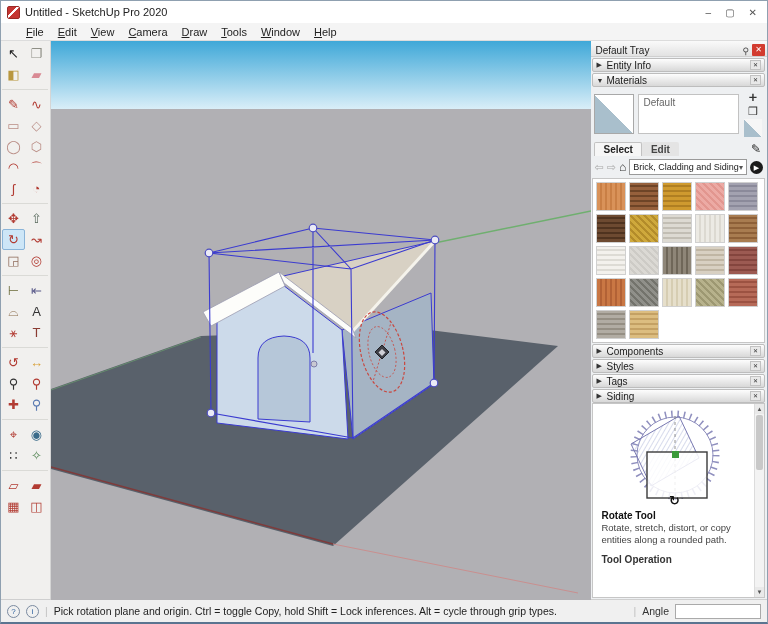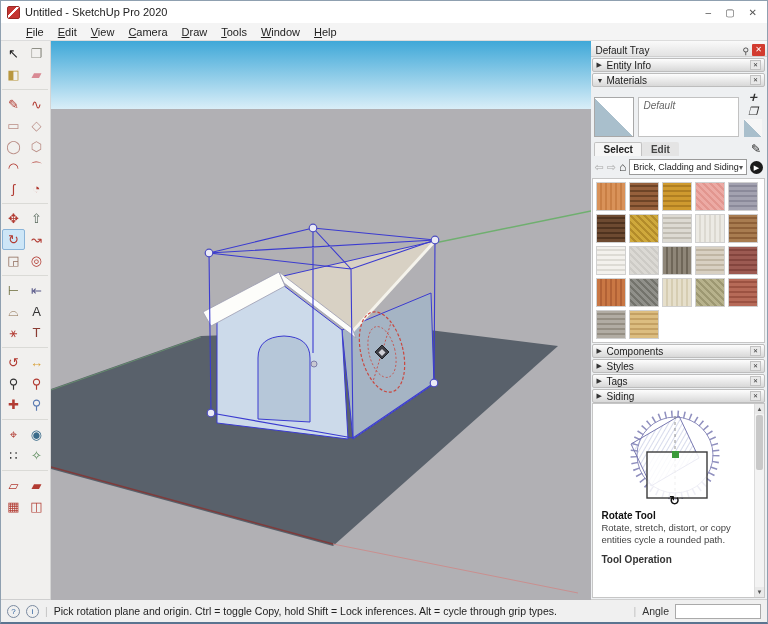--- a/index.html
+++ b/index.html
@@ -26,21 +26,21 @@
   
   .tray{width:178px;background:#eef0f2;border-left:1px solid #c9c9c9;display:flex;flex-direction:column;font-size:10px;min-height:0;}
   .tray-titlebar{height:16px;display:flex;align-items:flex-end;padding:0 2px 0 5px;background:linear-gradient(#fafafa,#e2e2e2);border-bottom:1px solid #cfcfcf;flex:0 0 auto;}
   .tray-title{flex:1;color:#222;}
   .pin{font-size:9px;color:#444;margin-right:3px;}
   .tray-close{width:13px;height:12px;background:#d23b2f;color:#fff;font-size:8px;line-height:12px;text-align:center;border-radius:1px;}
   .sec-header{height:14px;display:flex;align-items:center;background:linear-gradient(#fdfdfd,#d8d8d8);border:1px solid #bdbdbd;border-radius:2px;margin:1px 2px 0 2px;padding:0 3px;flex:0 0 auto;}
   .sec-arrow{font-size:7px;color:#333;width:10px;}
   .sec-label{flex:1;color:#1a1a1a;}
   .sec-btn{width:11px;height:10px;border:1px solid #c2c2c2;background:#e8e8e8;color:#333;font-size:6px;line-height:9px;text-align:center;}
-  .mat-content{display:flex;gap:4px;padding:4px 4px 2px 4px;align-items:flex-end;flex:0 0 auto;font-style:italic;}
+  .mat-content{display:flex;gap:4px;padding:4px 4px 2px 4px;align-items:center;flex:0 0 auto;}
   .mat-preview{width:40px;height:40px;border:1px solid #a8a8a8;background:linear-gradient(to top right,#a9bfcc 49.5%,#ffffff 50%);}
   .mat-name-field{flex:1;height:40px;border:1px solid #c2c2c2;background:#fff;color:#666;padding:2px 4px;font-size:10px;}
   .mat-side{display:flex;flex-direction:column;align-items:center;gap:2px;width:20px;}
   .mini-icon{font-size:11px;color:#333;line-height:12px;}
   .mat-corner{width:18px;height:18px;background:linear-gradient(to top right,#a9bfcc 49.5%,#f6f6f6 50%);}
   .mat-tabs{display:flex;align-items:flex-end;padding:2px 6px 0 4px;height:17px;flex:0 0 auto;}
   .mat-tab{font-size:10px;color:#222;padding:1px 8px;border:1px solid #c2c2c2;border-bottom:none;background:#f6f6f6;border-radius:2px 2px 0 0;font-weight:bold;}
   .mat-tab.inactive{background:#e4e4e4;border-color:transparent;color:#444;}
   .tab-spacer{flex:1;}
   .eyedropper{font-size:12px;color:#222;}
@@ -299,21 +299,21 @@
             </defs>
             <circle cx="72" cy="47" r="41" fill="none" stroke="#8f8fbe" stroke-width="7" stroke-dasharray="1.5,4.8"></circle>
             <circle cx="72" cy="47" r="38" fill="none" stroke="#8f8fbe" stroke-width="1"></circle>
             <path d="M28,36 L76,8 L96,50 L48,78 Z" fill="url(#hatch)" stroke="#7a7ab2" stroke-width="1"></path>
             <line x1="72" y1="8" x2="72" y2="92" stroke="#777" stroke-width="0.8" stroke-dasharray="3,3"></line>
             <rect x="44" y="44" width="60" height="46" fill="#ffffff" fill-opacity="0.85" stroke="#3a3a3a" stroke-width="1.4"></rect>
             <rect x="69" y="43" width="7" height="7" fill="#3a9a3a"></rect>
             <text x="66" y="97" font-size="13" font-weight="bold" fill="#111" font-family="DejaVu Sans, sans-serif">↻</text>
           </svg>
           <div class="instr-title">Rotate Tool</div>
-          <div class="instr-desc">Rotate, stretch, distort, or copy entities cycle a rounded path.</div>
+          <div class="instr-desc">Rotate, stretch, distort, or copy entities along a rounded path.</div>
           <div class="instr-op">Tool Operation</div>
 
         </div>
         <div class="scrollbar">
           <div class="sb-up">▲</div>
           <div class="sb-thumb"></div>
           <div class="sb-down">▼</div>
         </div>
       </div>
     </div>

